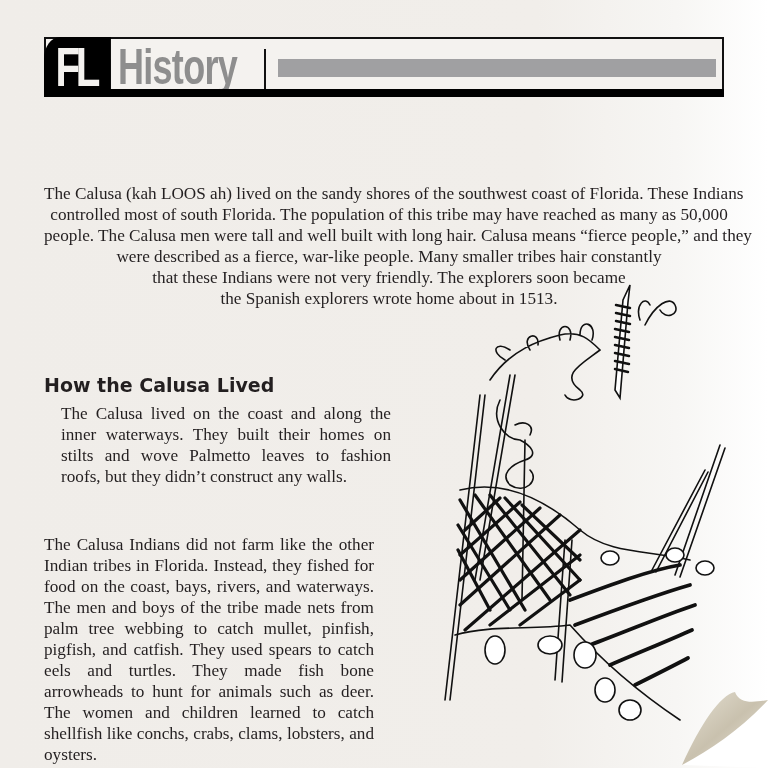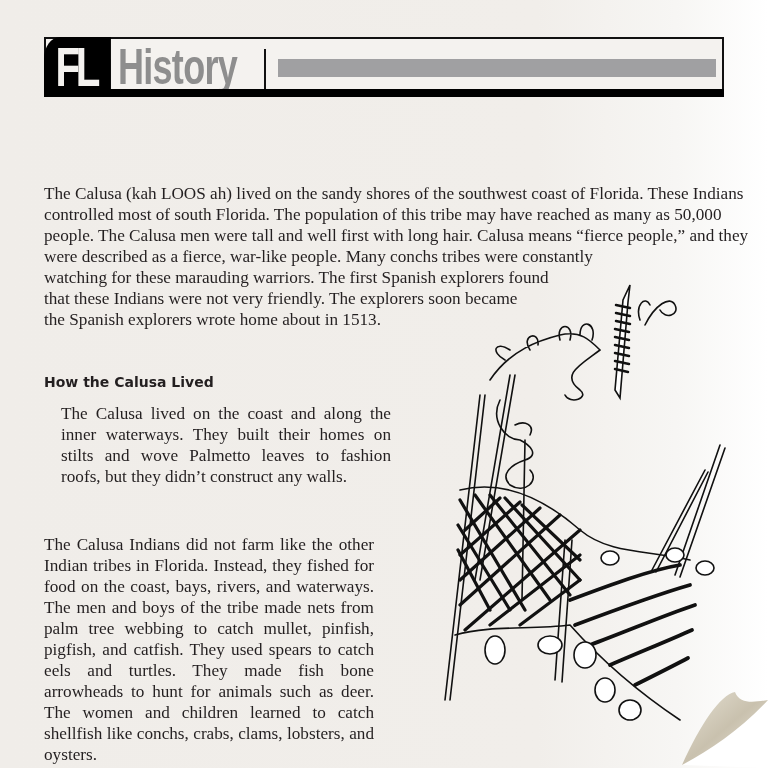--- a/index.html
+++ b/index.html
@@ -45,24 +45,24 @@
   .title {
     position:absolute; left:10px; top:8px;
     font-family:"Liberation Sans", sans-serif; font-weight:bold;
     font-size:36px; line-height:40px; color:#111; letter-spacing:-0.5px;
     transform:scaleX(0.7); transform-origin:left top; white-space:nowrap;
   }
 
   
   .txt { position:absolute; font-size:17.2px; line-height:21px; color:#231f20; }
   .intro { left:44px; top:183px; width:690px; }
-  .intro .ln { display:block; white-space:nowrap; }
+  .intro .ln { display:block; white-space:nowrap;text-align:center; }
   .subhead {
     position:absolute; left:44px; top:374px;
-    font-family:"DejaVu Sans", sans-serif; font-weight:bold; font-size:14px; color:#231f20;
+    font-family:"DejaVu Sans", sans-serif; font-weight:bold; font-size:19px; color:#231f20;
   }
   .p2 { left:61px; top:403px; width:330px; text-align:justify; }
   .p3 { left:44px; top:534px; width:330px; text-align:justify; }
 
   
   .illus { position:absolute; left:430px; top:280px; width:300px; height:450px; }
 
   
   .curl { position:absolute; right:0; bottom:0; width:128px; height:128px; }
 </style>
@@ -77,23 +77,22 @@
       <div class="hist">History</div>
       <div class="hist-div"></div>
       <div class="hist-bar"></div>
     </div>
     <div class="hdr-rule"></div>
   </div>
 
   <div class="txt intro">
     <span class="ln">The Calusa (kah LOOS ah) lived on the sandy shores of the southwest coast of Florida. These Indians</span>
     <span class="ln">controlled most of south Florida. The population of this tribe may have reached as many as 50,000</span>
-    <span class="ln">people. The Calusa men were tall and well first with long hair. Calusa means “fierce people,” and they</span>
-    <span class="ln">were described as a fierce, war-like people. Many conchs tribes were constantly</span>
-    <span class="ln">watching for these marauding warriors. The first Spanish explorers found</span>
+    <span class="ln">people. The Calusa men were tall and well built with long hair. Calusa means “fierce people,” and they</span>
+    <span class="ln">were described as a fierce, war-like people. Many smaller tribes hair constantly</span>
     <span class="ln">that these Indians were not very friendly. The explorers soon became</span>
     <span class="ln">the Spanish explorers wrote home about in 1513.</span>
   </div>
 
   <div class="subhead">How the Calusa Lived</div>
   <div class="txt p2">The Calusa lived on the coast and along the inner waterways. They built their homes on stilts and wove Palmetto leaves to fashion roofs, but they didn’t construct any walls.</div>
   <div class="txt p3">The Calusa Indians did not farm like the other Indian tribes in Florida. Instead, they fished for food on the coast, bays, rivers, and waterways. The men and boys of the tribe made nets from palm tree webbing to catch mullet, pinfish, pigfish, and catfish. They used spears to catch eels and turtles. They made fish bone arrowheads to hunt for animals such as deer. The women and children learned to catch shellfish like conchs, crabs, clams, lobsters, and oysters.</div>
 
   <svg class="illus" viewBox="0 0 300 450" fill="none" stroke="#111" stroke-width="1.6" stroke-linecap="round">
 

